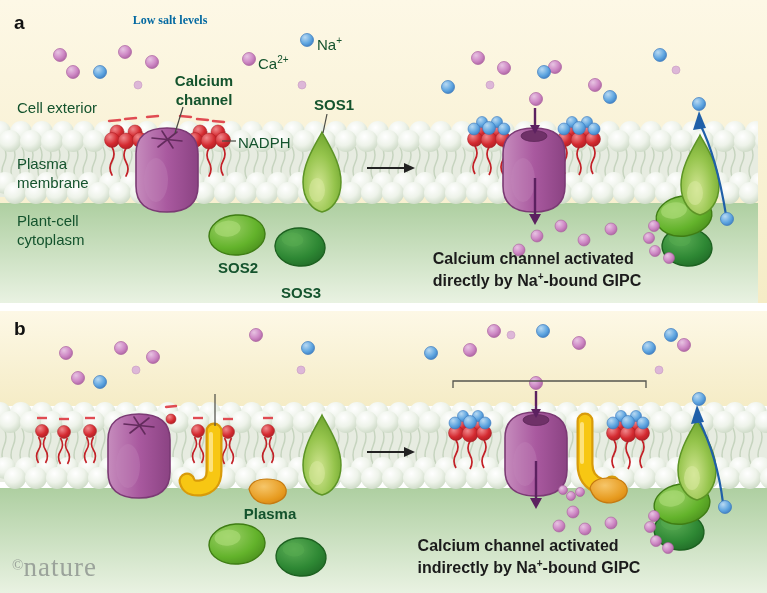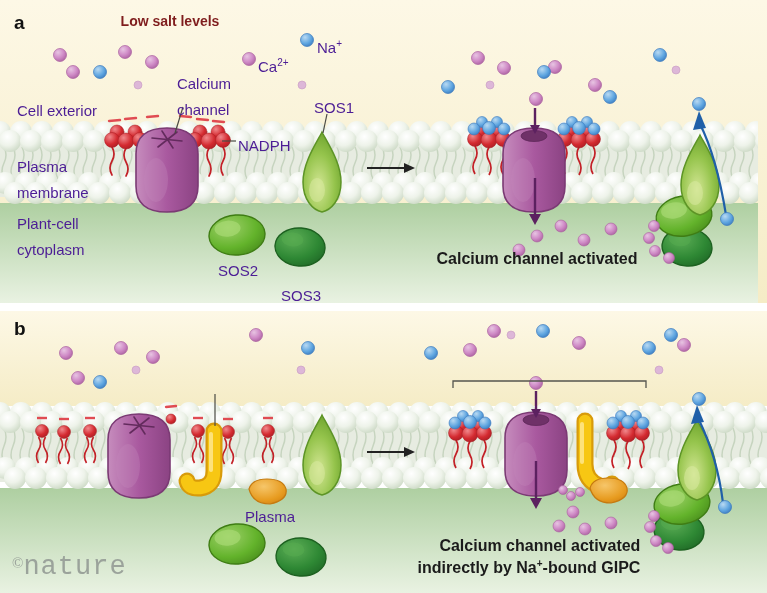--- a/index.html
+++ b/index.html
@@ -1,28 +1,28 @@
 <!DOCTYPE html>
 <html><head>
 <meta charset="utf-8">
 <style>
   html,body{margin:0;padding:0;background:#fff;}
   #figure{position:relative;width:767px;height:593px;overflow:hidden;
           font-family:"Liberation Sans",sans-serif;background:#fff;}
   #fig{position:absolute;left:0;top:0;}
-  .lbl{position:absolute;font-size:15px;line-height:26px;color:#4c1d95;white-space:pre-line;}
-  .ctr{transform:translateX(-50%);text-align:left;}
-  .ttl{position:absolute;font-size:14px;font-weight:bold;color:#7f1d1d;transform:translateX(-50%);white-space:nowrap;}
+  .lbl{position:absolute;font-size:15px;line-height:19px;color:#14532d;white-space:pre-line;}
+  .ctr{transform:translateX(-50%);text-align:center;font-weight:bold;}
+  .ttl{position:absolute;font-size:12px;font-weight:bold;color:#0369a1;transform:translateX(-50%);white-space:nowrap;font-family:Liberation Serif, serif;}
   .panel-letter{position:absolute;font-size:19px;font-weight:bold;color:#111;}
   .cap{position:absolute;font-size:16px;font-weight:bold;line-height:18px;color:#1b1b1b;
-       transform:translateX(-50%);text-align:right;white-space:nowrap;}
+       transform:translateX(-50%);text-align:left;white-space:nowrap;}
   .cap sup,.lbl sup{font-size:10px;}
   .watermark{position:absolute;color:#9ba39b;}
   .watermark .sym{font-family:"Liberation Serif",serif;font-size:15px;vertical-align:6px;}
-  .watermark .nm{font-family:Liberation Mono, monospace;font-size:27px;letter-spacing:1px;}
+  .watermark .nm{font-family:Liberation Serif, serif;font-size:27px;letter-spacing:1px;}
 </style>
 </head>
 <body>
 <div id="figure">
 
 <svg id="fig" width="767" height="593" viewBox="0 0 767 593">
   <defs>
     <radialGradient id="sphG" cx="0.38" cy="0.3" r="0.75">
       <stop offset="0" stop-color="#ffffff"></stop>
           <stop offset="0.55" stop-color="#eef3ea"></stop>
@@ -806,20 +806,21 @@
   <div class="lbl" style="left:238px;top:133px">NADPH</div>
   <div class="lbl" style="left:17px;top:211px">Plant-cell
 cytoplasm</div>
   <div class="lbl" style="left:17px;top:154px">Plasma
 membrane</div>
   <div class="lbl ctr" style="left:238px;top:258px">SOS2</div>
   <div class="lbl ctr" style="left:301px;top:283px">SOS3</div>
 
   <div class="cap" style="left:537px;top:250px">
     <div>Calcium channel activated</div>
+    <div><span>directly by Na</span><sup>+</sup><span>-bound GIPC</span></div>
   </div>
 
   <div class="panel-letter" style="left:14px;top:318px">b</div>
   <div class="lbl ctr" style="left:270px;top:504px">Plasma</div>
 
   <div class="cap" style="left:529px;top:537px">
     <div>Calcium channel activated</div>
     <div><span>indirectly by Na</span><sup>+</sup><span>-bound GIPC</span></div>
   </div>
 

